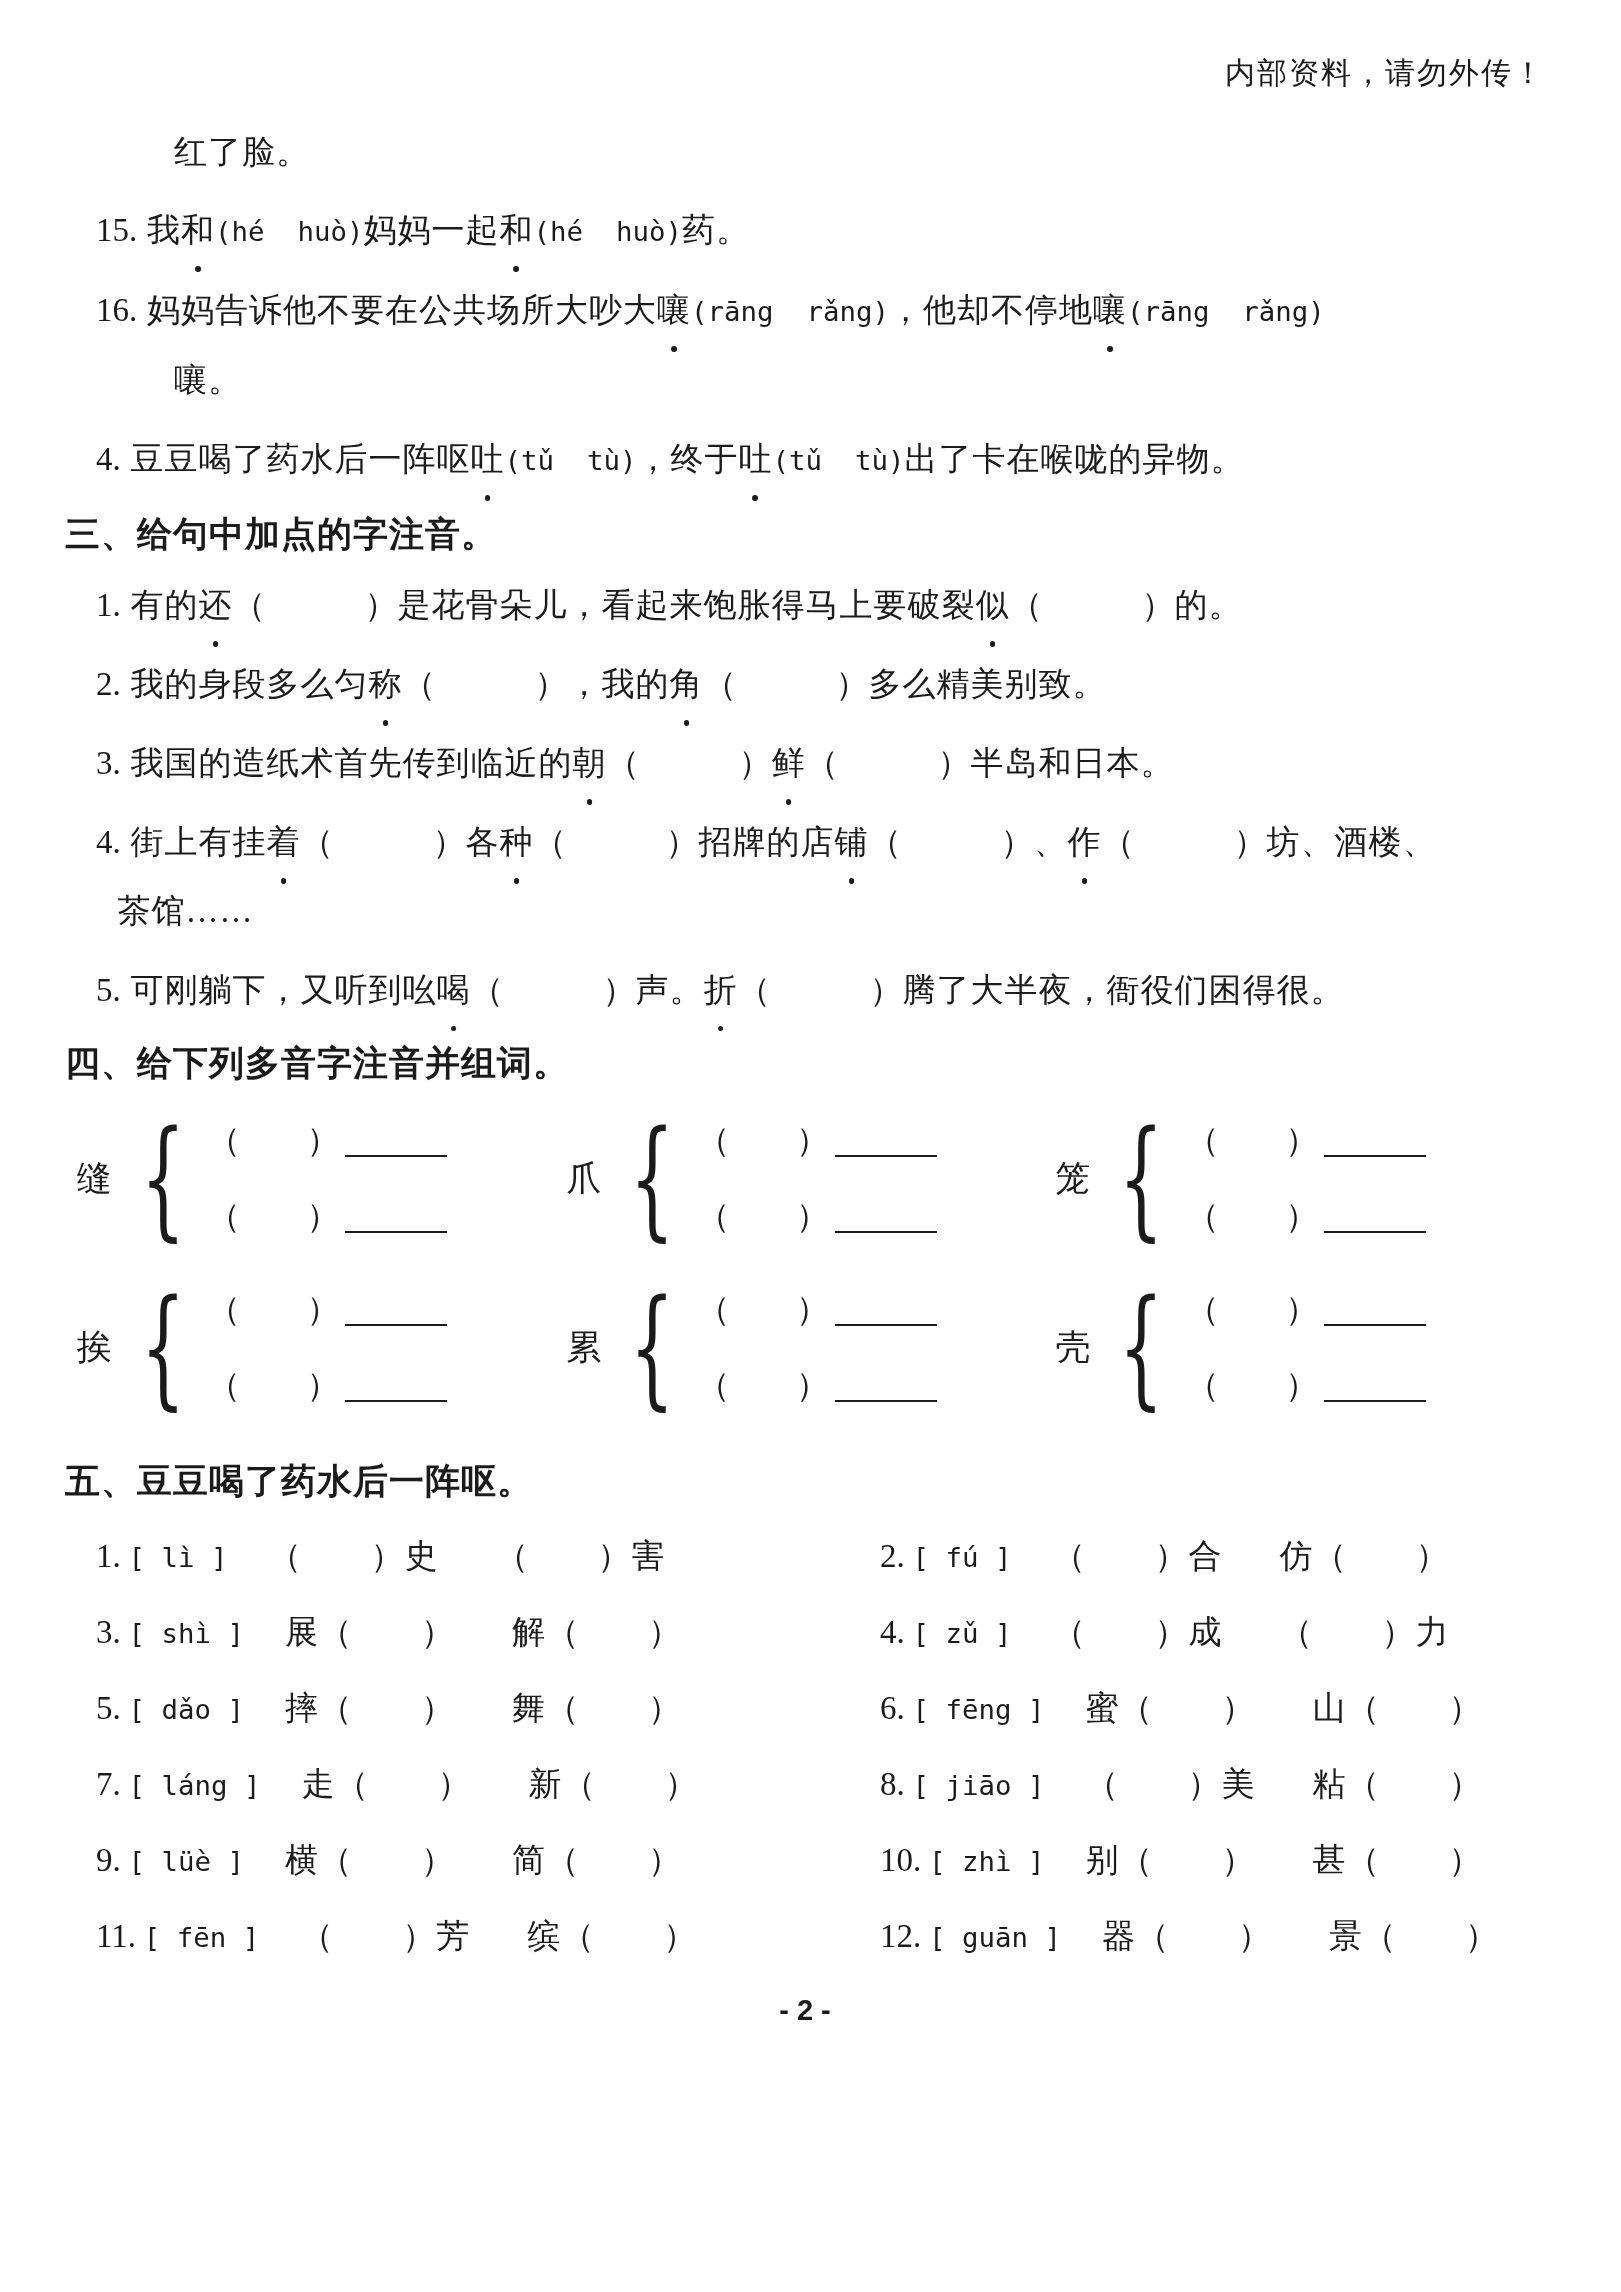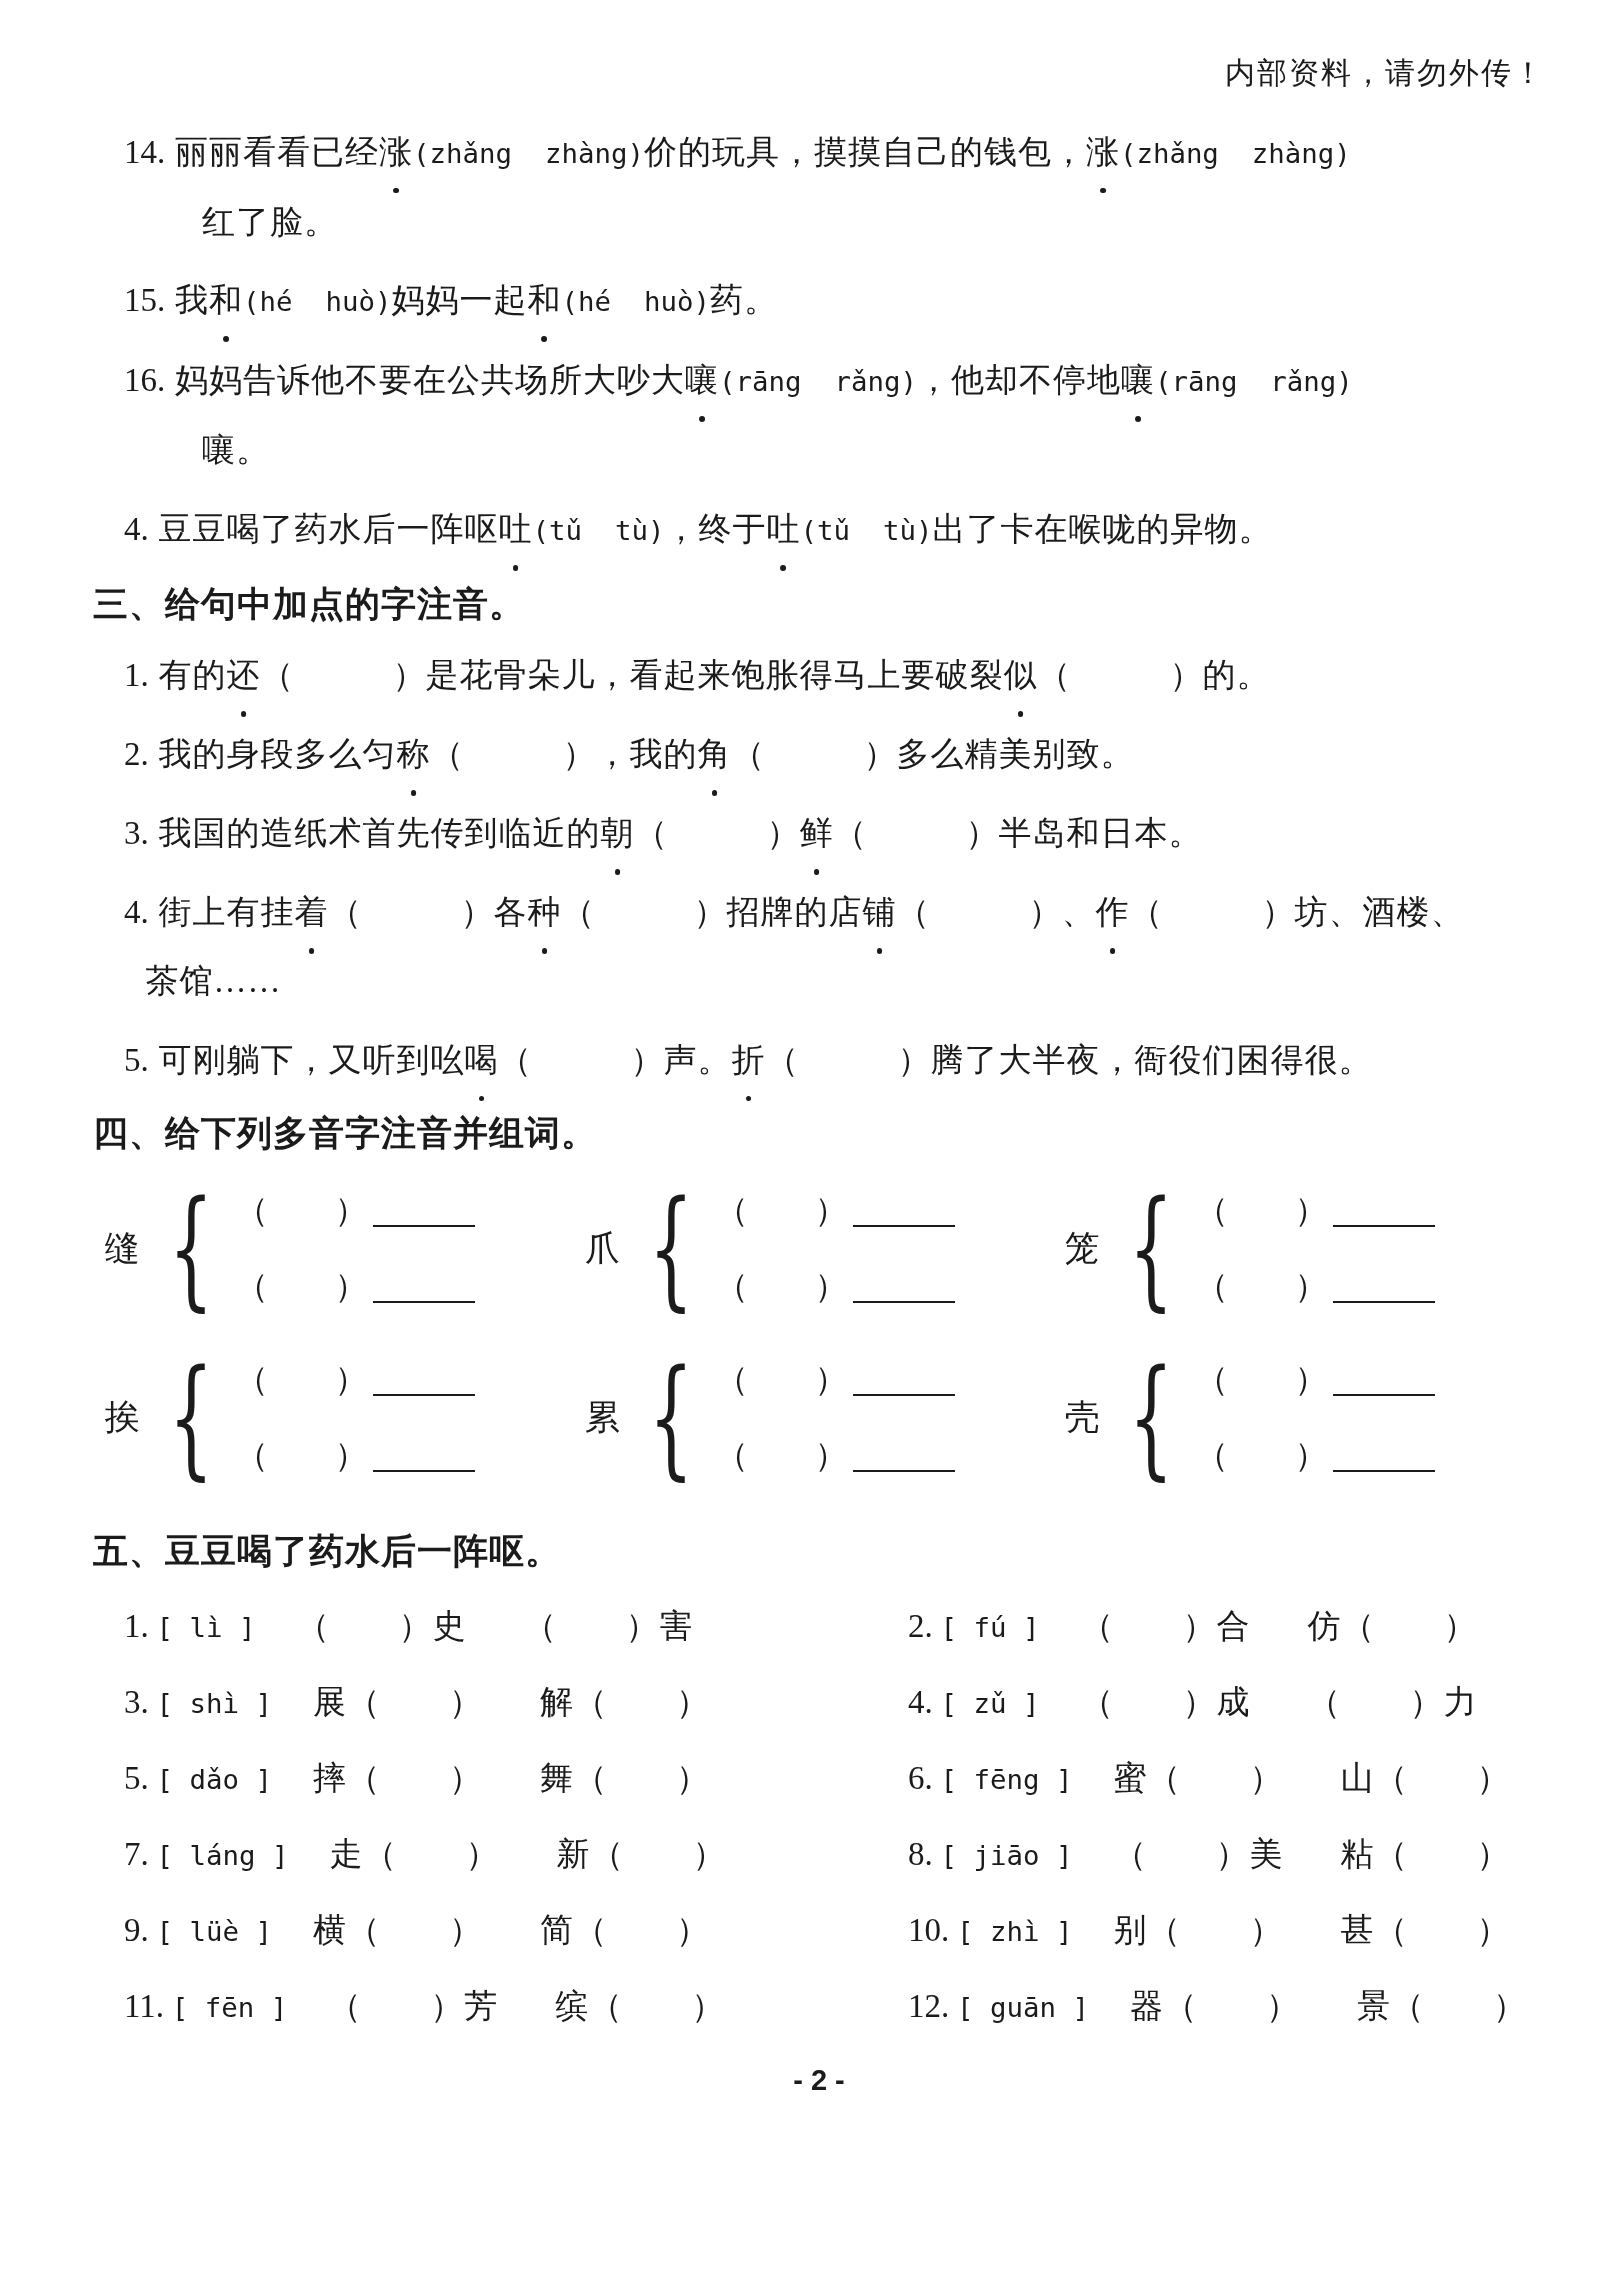--- a/index.html
+++ b/index.html
@@ -3,21 +3,21 @@
 <meta charset="utf-8">
 <style>
   * { box-sizing: border-box; }
   html,body { margin:0; padding:0; }
   body {
     width:1621px; height:2293px;
     background:#ffffff; color:#1b1b1b;
     font-family:"Liberation Serif","DejaVu Serif",serif;
     overflow:hidden;
   }
-  .page { width:1621px; height:2293px; padding:51px 76px 0 93px; }
+  .page { width:1621px; height:2293px; padding:51px 76px 0 65px; }
 
   .header-note {
     text-align:right; font-size:30px; line-height:43px;
     letter-spacing:2px; margin-bottom:23.5px;
   }
 
   
   .items .item { margin-left:31px; margin-bottom:9.8px; font-size:33px; }
   .line { line-height:69px; white-space:nowrap; }
   .num { margin-right:9.8px; }
@@ -77,21 +77,20 @@
 </style>
 </head>
 <body>
 
 <div class="page">
 
   <div class="header-note">内部资料，请勿外传！</div>
 
   <div id="sec2-items" class="items">
       <div class="item">
-        <div class="line"><span class="num">14.</span><span class="run">丽丽看看已经</span><span class="dotchar">涨</span><span class="pinyin">(zhǎng  zhàng)</span><span class="run">价的玩具，摸摸自己的钱包，</span><span class="dotchar">涨</span><span class="pinyin">(zhǎng  zhàng)</span></div>
         <div class="line cont2"><span class="run">红了脸。</span></div>
       </div>
       <div class="item">
         <div class="line"><span class="num">15.</span><span class="run">我</span><span class="dotchar">和</span><span class="pinyin">(hé  huò)</span><span class="run">妈妈一起</span><span class="dotchar">和</span><span class="pinyin">(hé  huò)</span><span class="run">药。</span></div>
       </div>
       <div class="item">
         <div class="line"><span class="num">16.</span><span class="run">妈妈告诉他不要在公共场所大吵大</span><span class="dotchar">嚷</span><span class="pinyin">(rāng  rǎng)</span><span class="run">，他却不停地</span><span class="dotchar">嚷</span><span class="pinyin">(rāng  rǎng)</span></div>
         <div class="line cont2"><span class="run">嚷。</span></div>
       </div>
       <div class="item">

